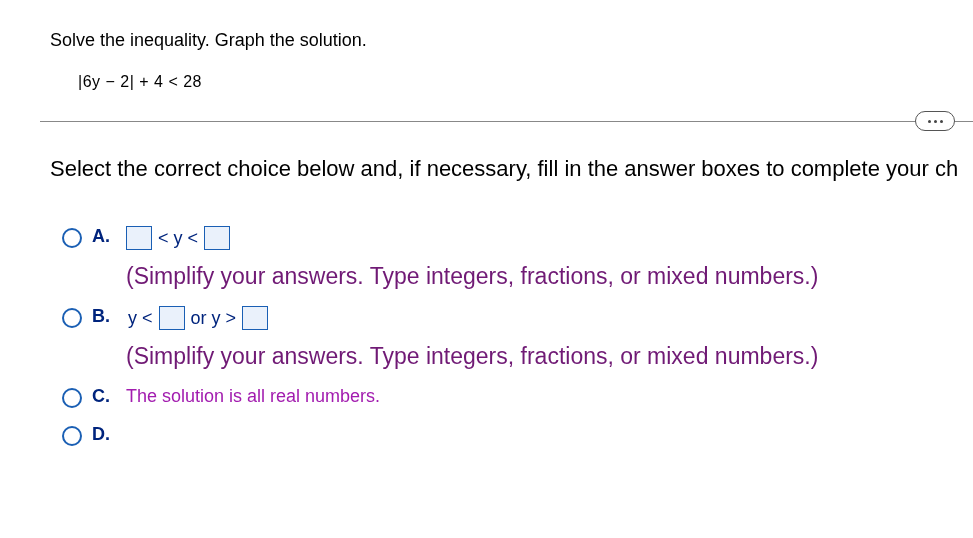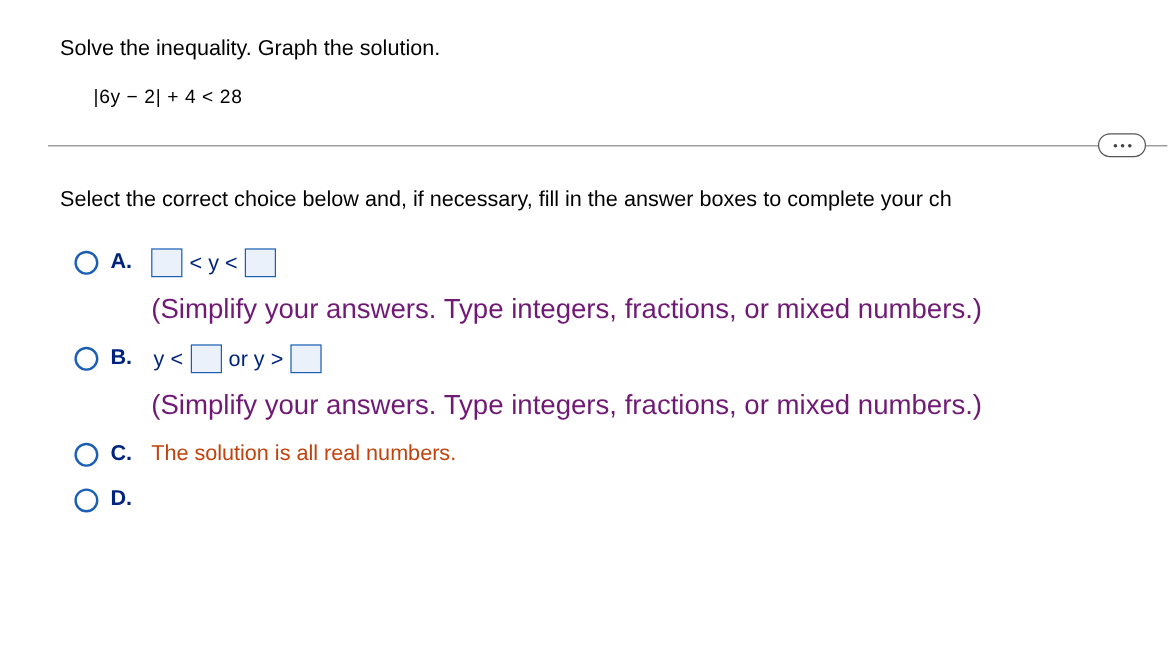--- a/index.html
+++ b/index.html
@@ -54,22 +54,22 @@
       display: flex;
       gap: 3px;
     }
     .pill-dots span {
       width: 3px;
       height: 3px;
       background: #444;
       border-radius: 50%;
     }
     .instruction {
-      margin-bottom: 30px;
-      font-size: 18px;
+      margin-bottom: 44px;
+      font-size: 22px;
     }
     .choices {
       margin-left: 12px;
     }
     .choice-row {
       display: flex;
       align-items: flex-start;
       margin-bottom: 16px;
     }
     .radio {
@@ -85,21 +85,21 @@
     .choice-label {
       font-weight: bold;
       color: #00247d;
       margin-right: 12px;
       min-width: 22px;
     }
     .choice-body {
       color: #00247d;
     }
     .choice-body.black {
-      color: #c2410c;
+      color: #a21caf;
     }
     .answer-line {
       display: flex;
       align-items: center;
       gap: 4px;
       margin-bottom: 2px;
     }
     .answer-box {
       width: 26px;
       height: 24px;

